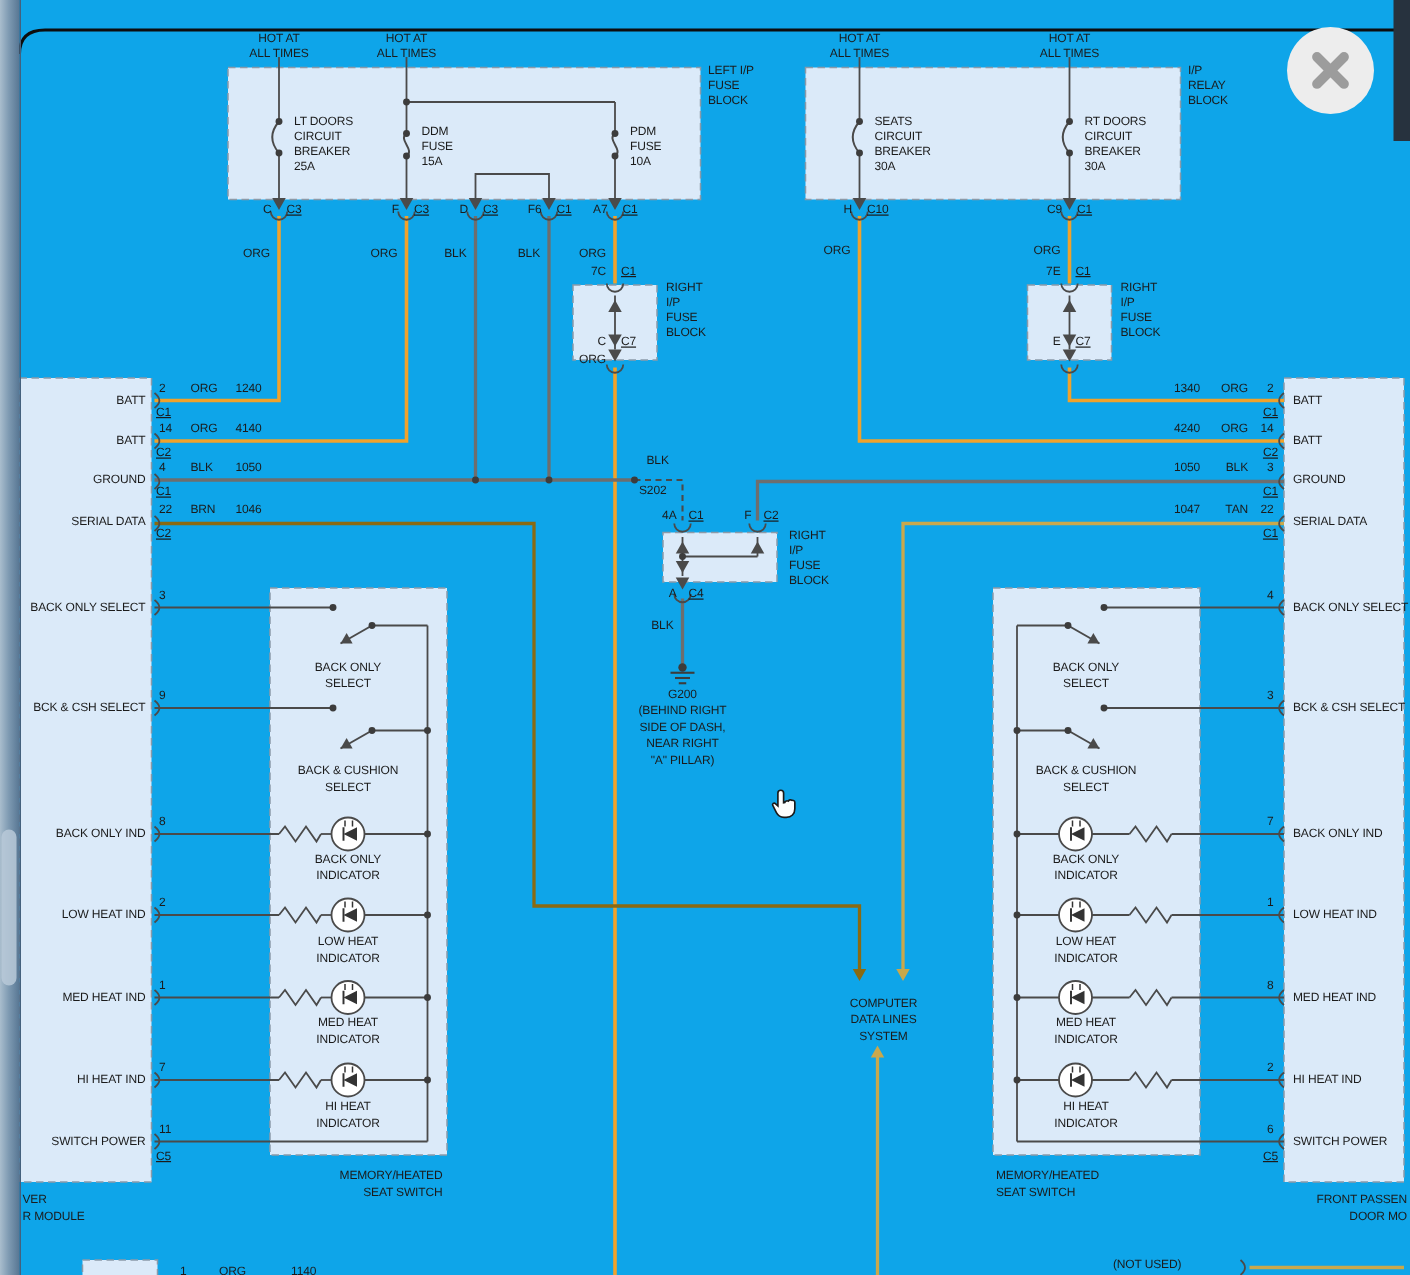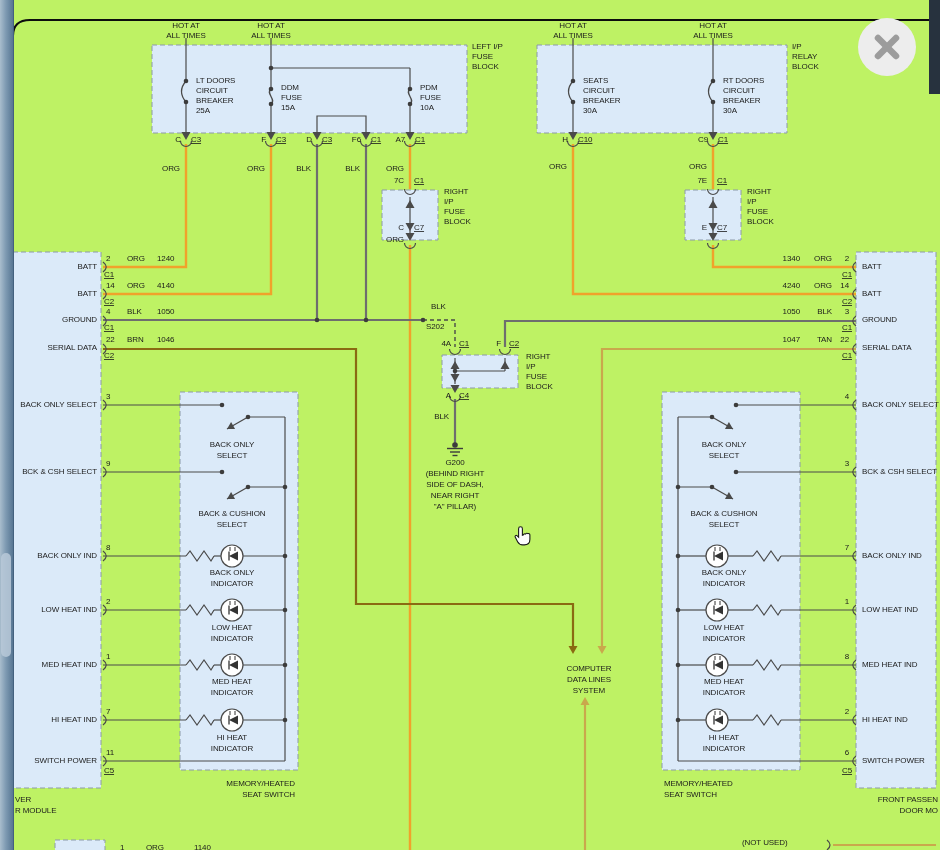--- a/index.html
+++ b/index.html
@@ -1,16 +1,16 @@
 <!DOCTYPE html>
 <html><head>
 <meta charset="utf-8">
 <style>
   html,body{margin:0;padding:0;background:#ffffff;}
-  #stage{position:relative;width:940px;height:850px;overflow:hidden;background:#bef264;
+  #stage{position:relative;width:940px;height:850px;overflow:hidden;background:#0ea5e9;
          font-family:"Liberation Sans",sans-serif;}
   #strip{position:absolute;left:0;top:0;width:13px;height:850px;
          background:linear-gradient(90deg,#a9bdcd 0%,#7e9ab2 45%,#577693 100%);
          border-right:1px solid #44617e;}
   #thumb{position:absolute;left:1px;top:553px;width:10px;height:104px;border-radius:5px;
          background:#b9c9d8;opacity:.85;}
   #darkcorner{position:absolute;left:929px;top:0;width:11px;height:94px;background:#27323e;}
   #closebtn{position:absolute;left:858px;top:18px;width:58px;height:58px;border-radius:50%;
             background:#ededed;cursor:pointer;}
   svg text{font-family:"Liberation Sans",sans-serif;fill:#1b1b1b;}

